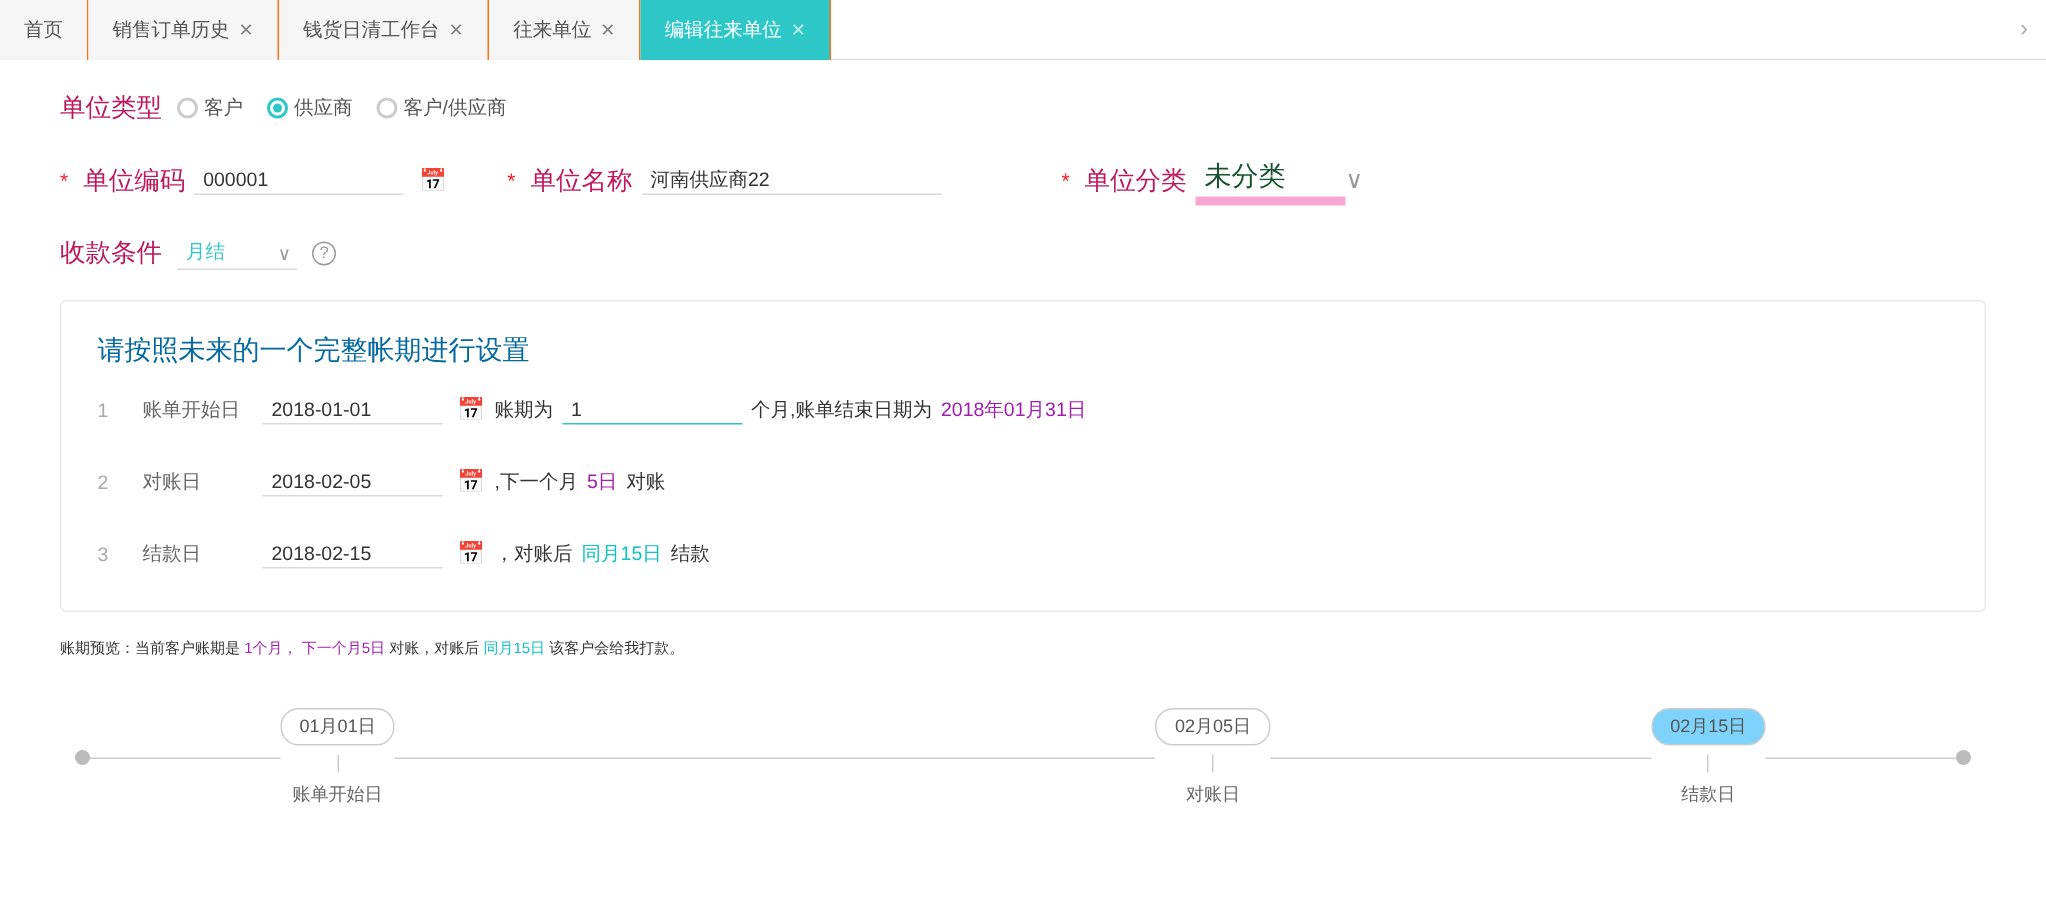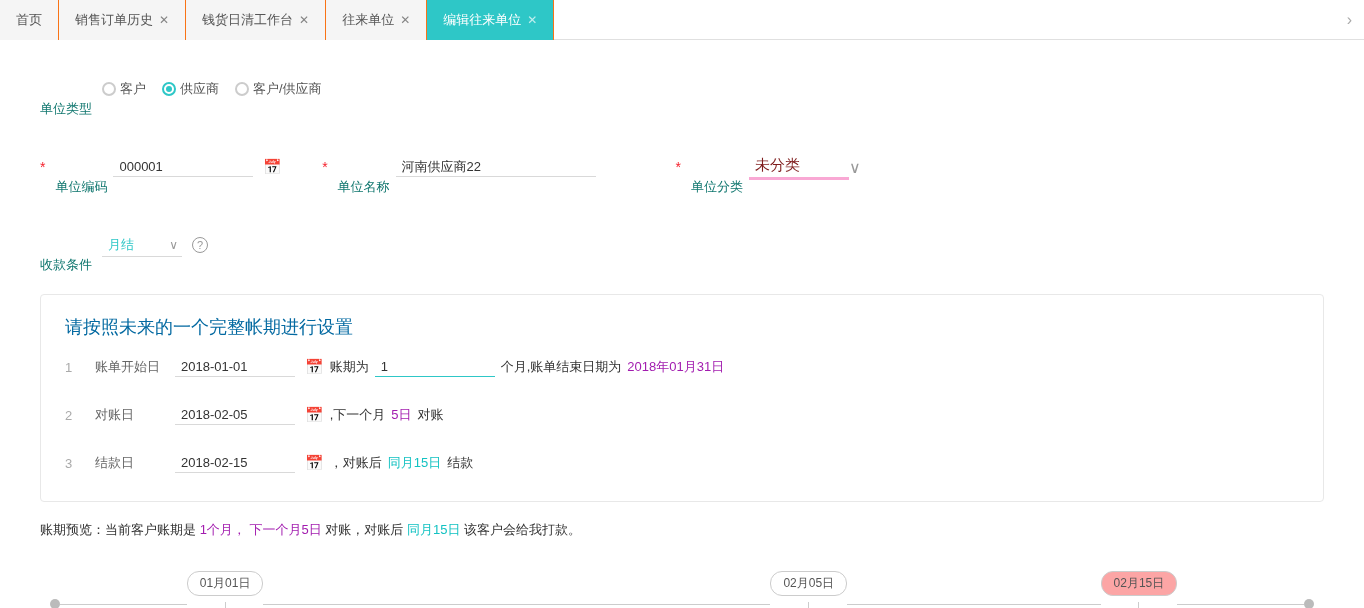--- a/index.html
+++ b/index.html
@@ -17,21 +17,21 @@
     }
     .tab.active { background: #2ec7c7; color: #fff; }
     .tab .close-icon { font-size: 12px; opacity: 0.7; cursor: pointer; }
     .tab-arrow { margin-left: auto; padding: 0 12px; font-size: 16px; color: #aaa; cursor: pointer; }
 
     
     .main { background: #fff; padding: 20px 40px; min-height: calc(100vh - 40px); }
 
     
     .form-row { display: flex; align-items: center; margin-bottom: 20px; flex-wrap: wrap; gap: 10px; }
-    .form-label { color: #0f766e; font-size: 13px; white-space: nowrap; margin-top: 40px; }
+    .form-label { color: #be185d; font-size: 17px; white-space: nowrap; }
     .required { color: #f5222d; margin-right: 4px; }
     .form-group { display: flex; align-items: center; gap: 6px; }
 
     
     .radio-group { display: flex; align-items: center; gap: 16px; }
     .radio-item { display: flex; align-items: center; gap: 4px; cursor: pointer; font-size: 13px; color: #555; }
     .radio-circle {
       width: 14px; height: 14px; border-radius: 50%; border: 2px solid #ccc;
       display: flex; align-items: center; justify-content: center;
     }
@@ -69,21 +69,21 @@
     .numbered-row { display: flex; align-items: center; margin-bottom: 28px; gap: 10px; }
     .row-num { color: #aaa; font-size: 13px; width: 20px; flex-shrink: 0; }
     .row-label { color: #666; font-size: 13px; white-space: nowrap; width: 70px; flex-shrink: 0; }
     .row-content { display: flex; align-items: center; gap: 6px; flex-wrap: wrap; font-size: 13px; }
 
     
     .hl-orange { color: #a21caf; }
     .hl-teal { color: #13c2c2; }
 
     
-    .preview-bar { font-size: 13px; color: #333; margin-bottom: 20px; line-height: 1.8; }
+    .preview-bar { font-size: 10px; color: #333; margin-bottom: 20px; line-height: 1.8; }
   </style>
 </head>
 <body>
 
 <div class="tab-bar">
   <div class="tab">
     <span>首页</span>
   </div>
   <div class="tab">
     <span>销售订单历史</span>
@@ -133,21 +133,21 @@
     </div>
     <div class="form-group">
       <span class="required">*</span>
       <span class="form-label">单位名称</span>
       <input class="input-field wide" type="text" style="width: 200px;" value="河南供应商22">
     </div>
     <div class="form-group" style="margin-left:40px;">
       <span class="required">*</span>
       <span class="form-label">单位分类</span>
       <div class="dropdown-wrap">
-        <span style="font-size:15px; color:#7f1d1d; padding: 2px 24px 2px 6px; border-bottom:3px solid #f9a8d4; min-width:100px; display:inline-block;">未分类</span>
+        <span style="font-size:18px; color:#14532d; padding: 2px 24px 2px 6px; border-bottom:6px solid #f9a8d4; min-width:100px; display:inline-block;">未分类</span>
         <span class="dropdown-arrow-right">∨</span>
       </div>
     </div>
   </div>
 
   <div class="form-row">
     <span class="form-label">收款条件</span>
     <div class="dropdown-wrap">
       <span style="font-size:13px; color:#2ec7c7; padding: 2px 24px 2px 6px; border-bottom:1px solid #d9d9d9; min-width:80px; display:inline-block;">月结</span>
       <span class="dropdown-arrow">∨</span>
@@ -223,21 +223,21 @@
 
     <div style="display:flex;flex-direction:column;align-items:center;gap:6px;">
       <div style="border:1px solid #ccc;border-radius:12px;padding:3px 12px;font-size:12px;color:#555;background:#fff;white-space:nowrap;">02月05日</div>
       <div style="width:1px;height:12px;background:#ccc;"></div>
       <div style="font-size:12px;color:#666;">对账日</div>
     </div>
 
     <div style="flex:2;height:1px;background:#ccc;"></div>
 
     <div style="display:flex;flex-direction:column;align-items:center;gap:6px;">
-      <div style="border:1px solid #ccc;border-radius:12px;padding:3px 12px;font-size:12px;color:#555;background:#fca5a5;white-space:nowrap;">02月15日</div>
+      <div style="border:1px solid #ccc;border-radius:12px;padding:3px 12px;font-size:12px;color:#555;background:#7dd3fc;white-space:nowrap;">02月15日</div>
       <div style="width:1px;height:12px;background:#ccc;"></div>
       <div style="font-size:12px;color:#666;">结款日</div>
     </div>
 
     <div style="flex:1;height:1px;background:#ccc;"></div>
 
     <div style="width:10px;height:10px;border-radius:50%;background:#bbb;flex-shrink:0;"></div>
   </div>
 
 </div>

